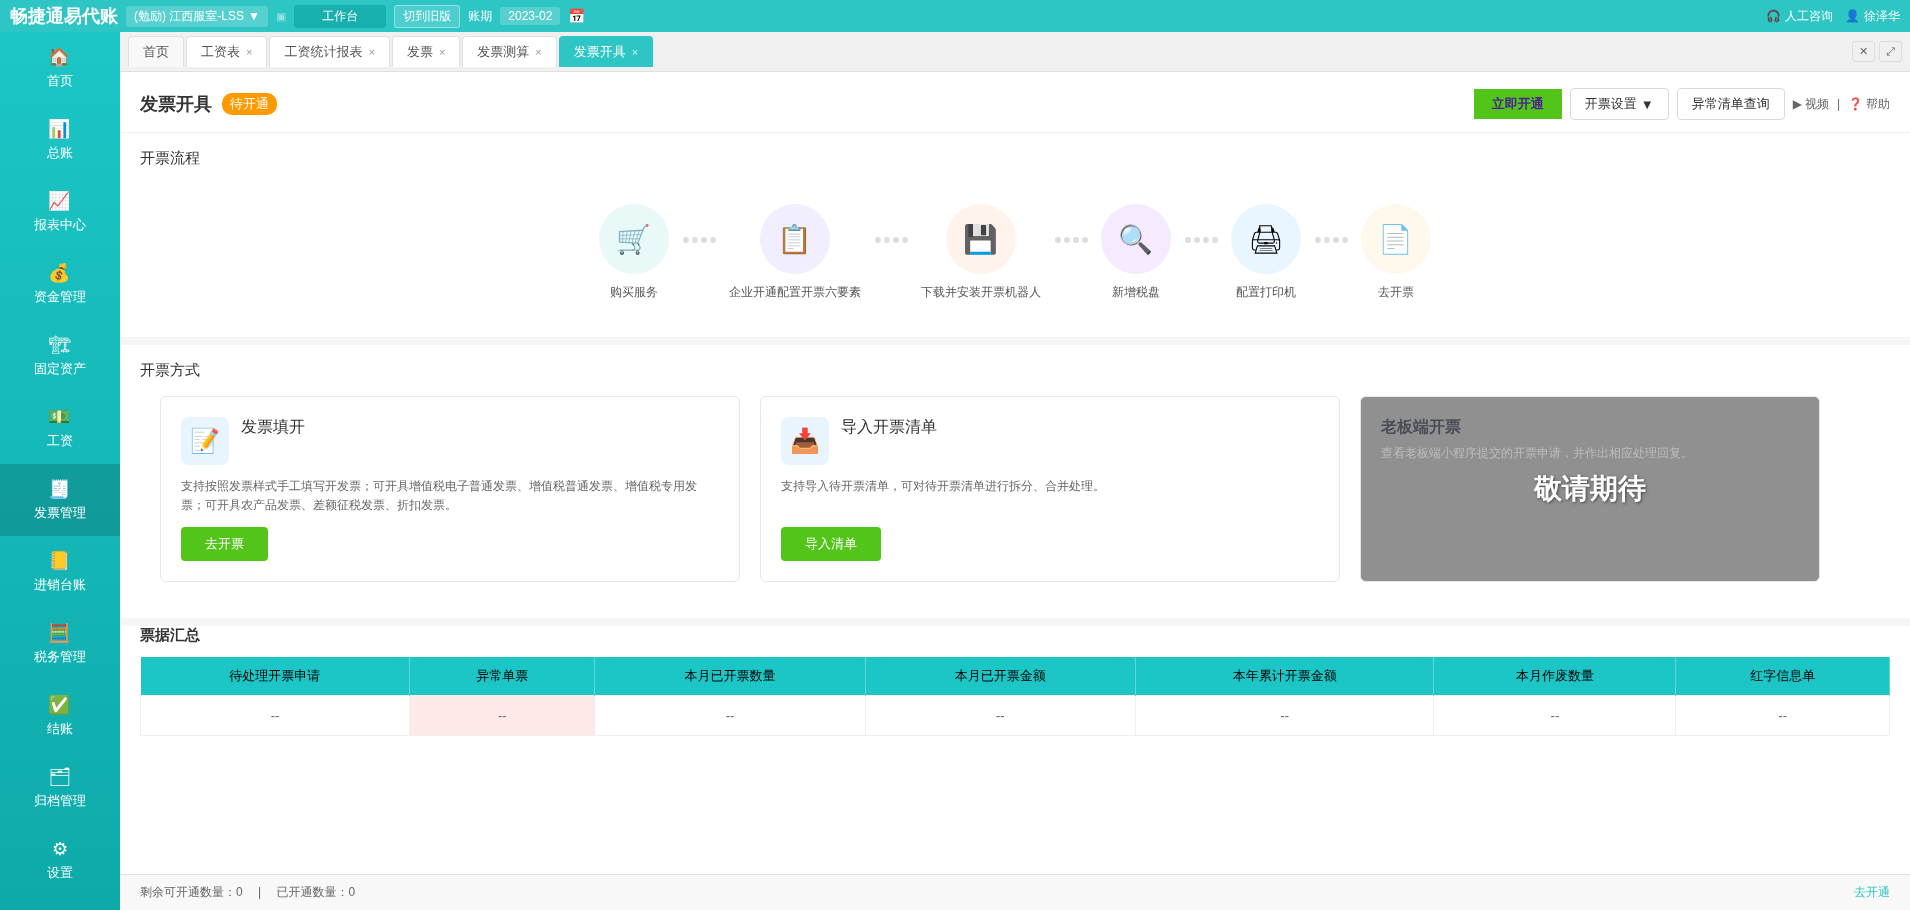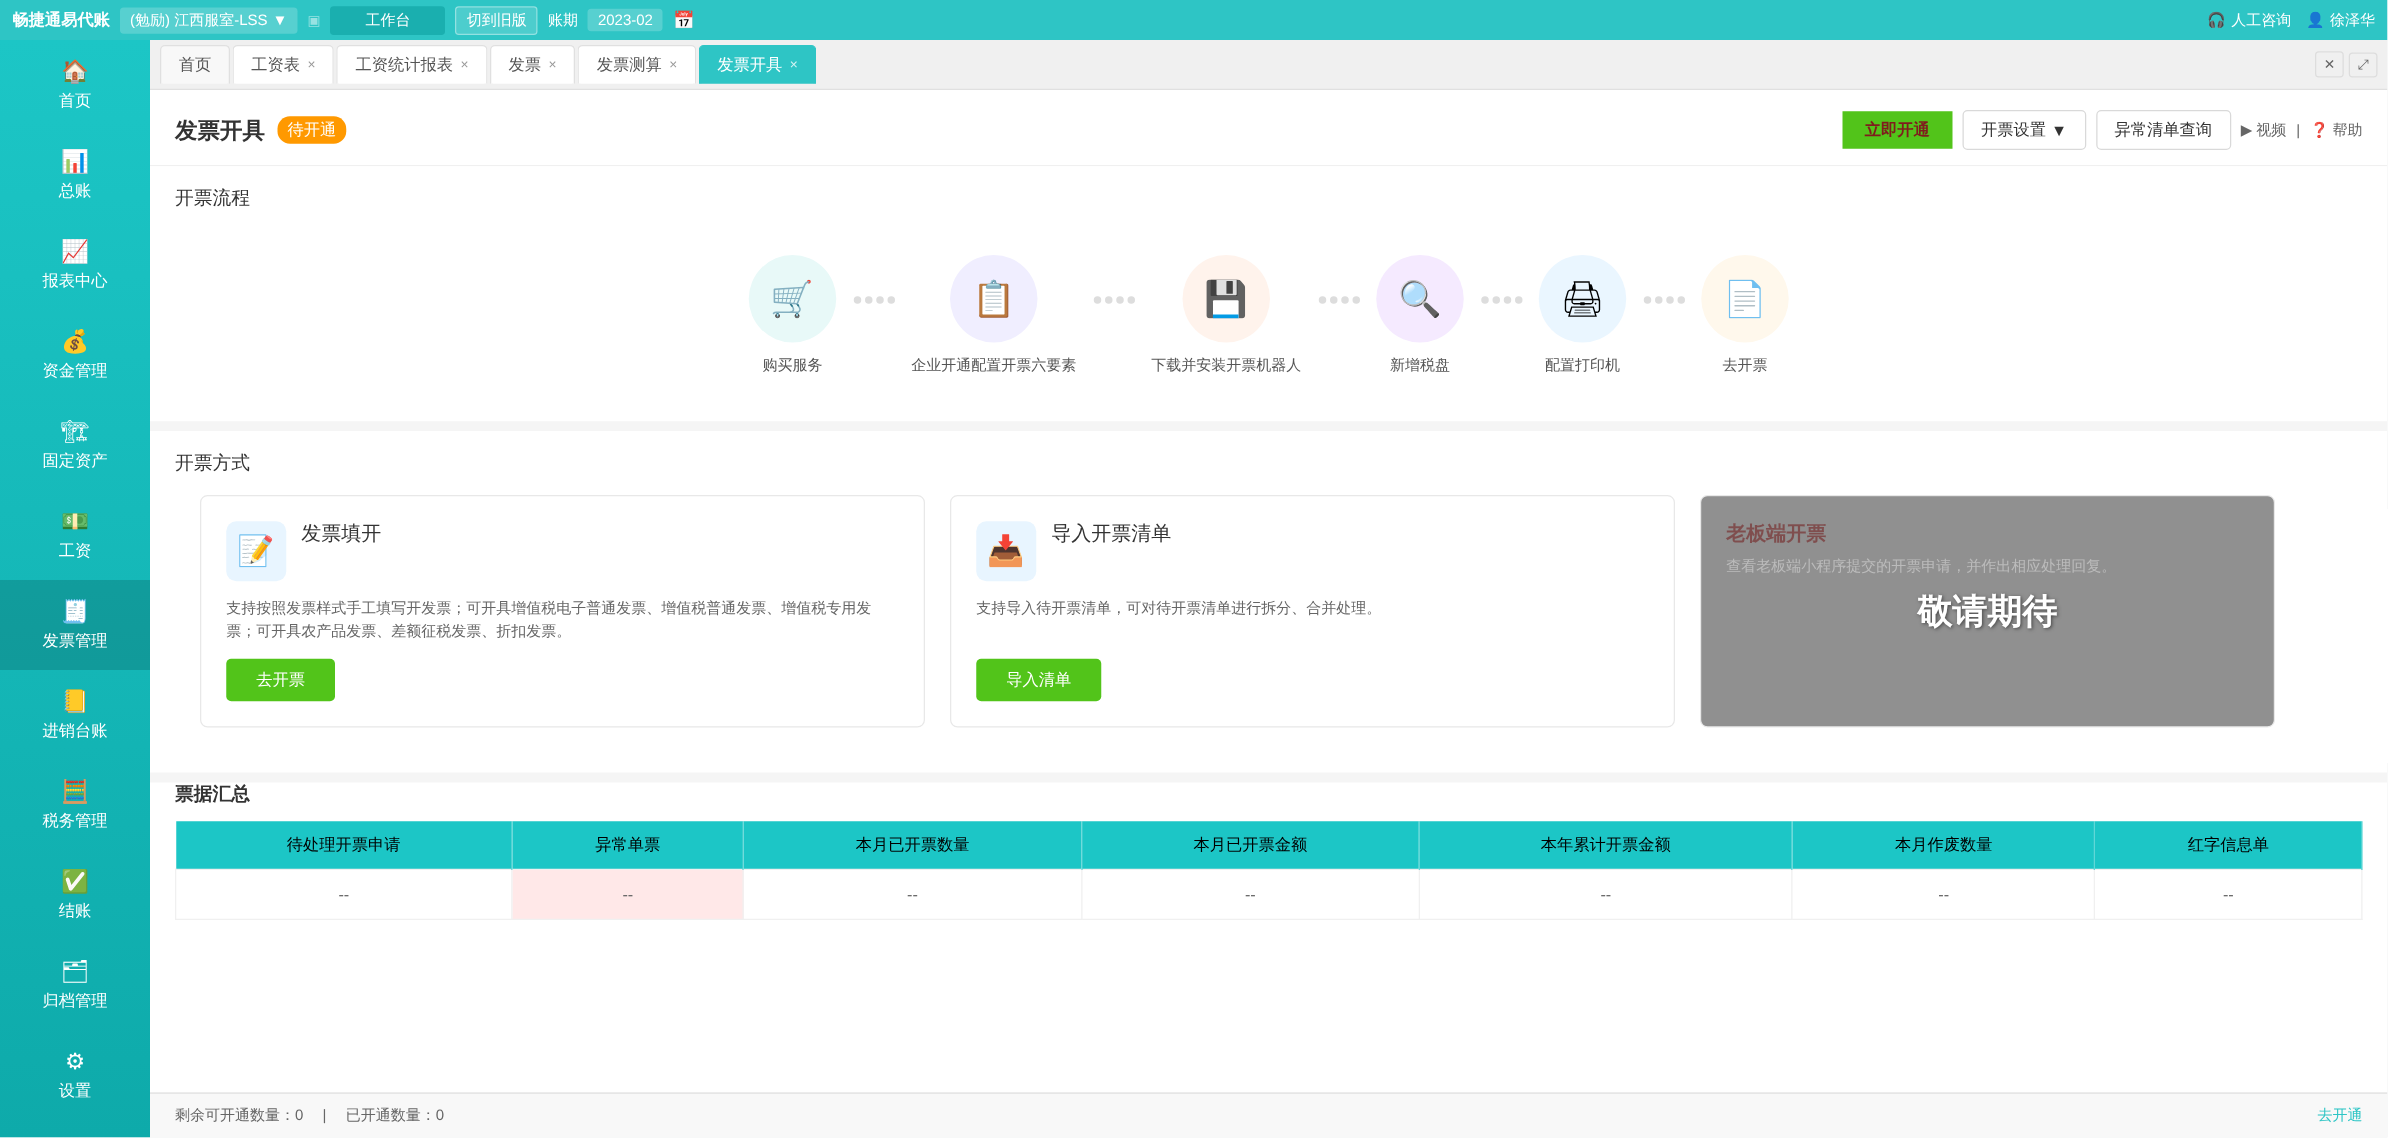--- a/index.html
+++ b/index.html
@@ -8,21 +8,21 @@
     
     .top-bar {
       height: 32px;
       background: #2ec5c5;
       display: flex;
       align-items: center;
       padding: 0 10px;
       justify-content: space-between;
     }
     .top-bar-left { display: flex; align-items: center; gap: 8px; }
-    .app-logo { color: white; font-size: 13px; font-weight: bold; }
+    .app-logo { color: white; font-size: 18px; font-weight: bold; }
     .company-select {
       background: rgba(255,255,255,0.2);
       border: none;
       color: white;
       padding: 2px 8px;
       border-radius: 3px;
       font-size: 12px;
       cursor: pointer;
       display: flex; align-items: center; gap: 4px;
     }
@@ -155,21 +155,21 @@
     .status-badge {
       background: #ff9900;
       color: white;
       font-size: 13px;
       padding: 2px 8px;
       border-radius: 10px;
     }
     .header-actions { display: flex; align-items: center; gap: 8px; }
     .btn-primary {
       background: #52c41a;
-      color: #7f1d1d;
+      color: #4c1d95;
       border: none;
       padding: 6px 18px;
       border-radius: 0;
       cursor: pointer;
       font-size: 13px;
       font-weight: bold;
     }
     .btn-outline {
       background: white;
       color: #333;
@@ -275,21 +275,21 @@
       top: 0; left: 0; right: 0; bottom: 0;
       display: flex; align-items: center; justify-content: center;
       background: rgba(128,128,128,0.5);
     }
     .coming-soon-text {
       color: white;
       font-size: 28px;
       font-weight: bold;
       text-shadow: 1px 1px 3px rgba(0,0,0,0.5);
     }
-    .old-card-title { color: #7f1d1d; font-size: 16px; font-weight: bold; margin-bottom: 6px; }
+    .old-card-title { color: #0f172a; font-size: 16px; font-weight: bold; margin-bottom: 6px; }
     .old-card-desc { color: rgba(255,255,255,0.9); font-size: 12px; line-height: 1.5; }
 
     
     .summary-section { padding: 0 20px 20px; }
     .summary-title { font-size: 15px; font-weight: bold; color: #333; margin-bottom: 12px; }
     .summary-table { width: 100%; border-collapse: collapse; }
     .summary-table th {
       background: #1cc6c6;
       color: #000000;
       padding: 10px 16px;

